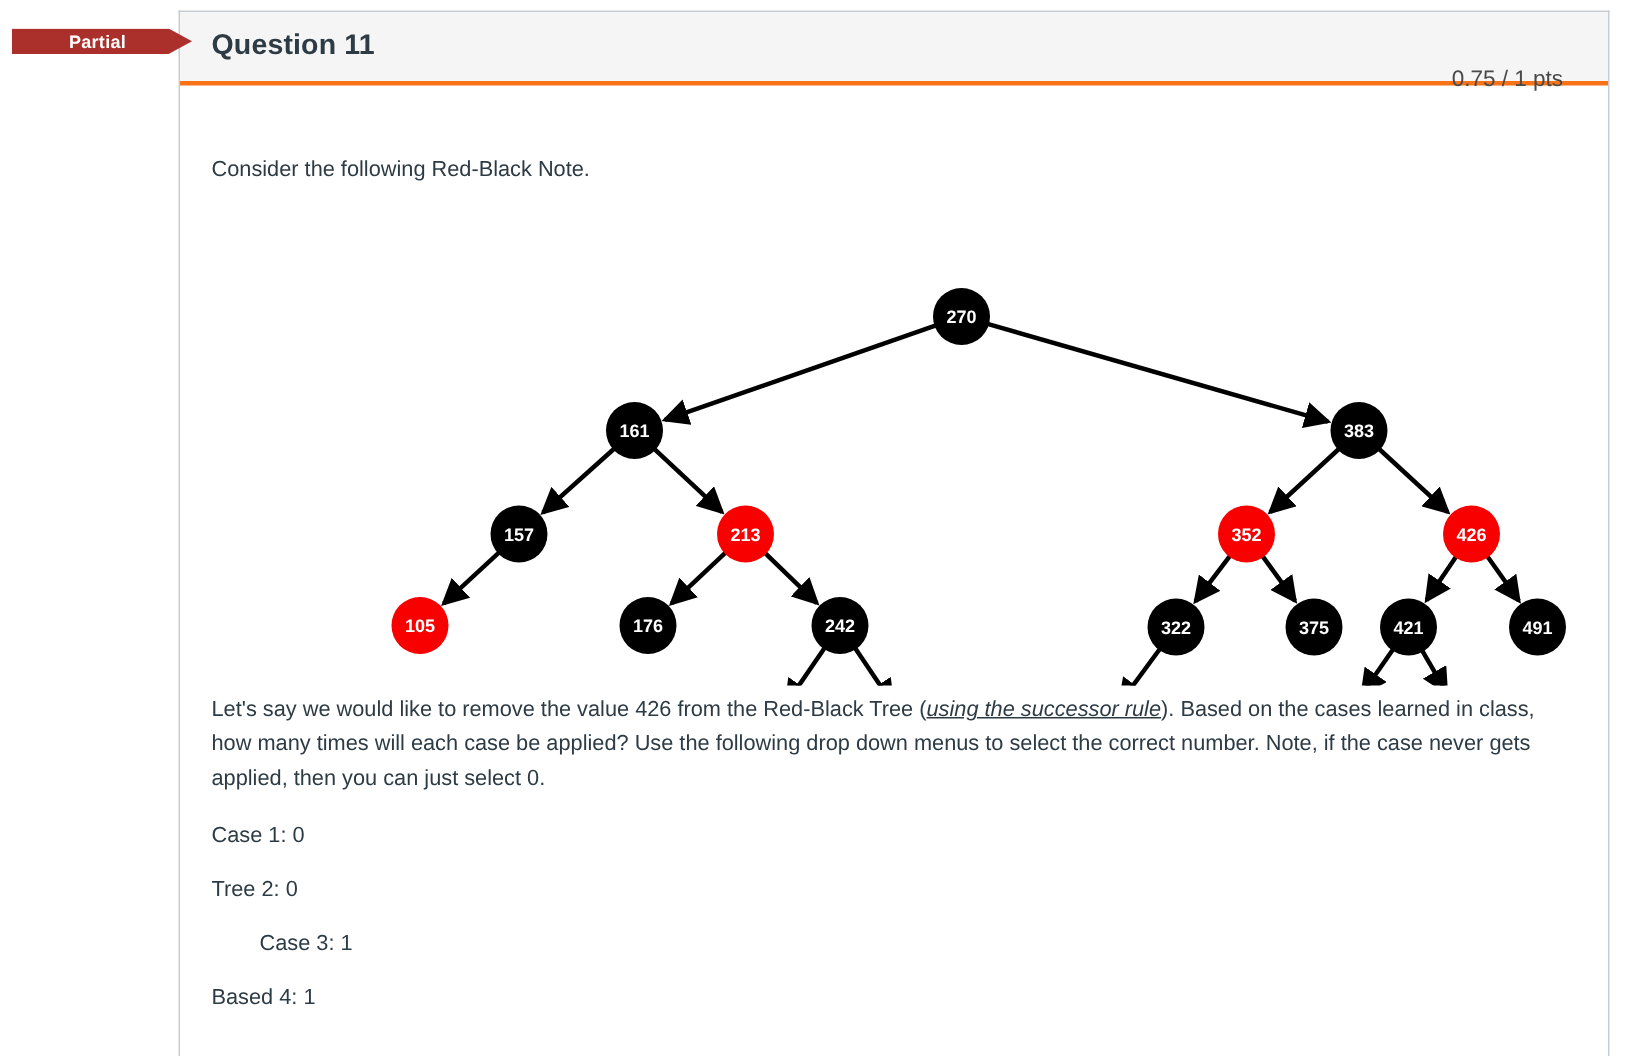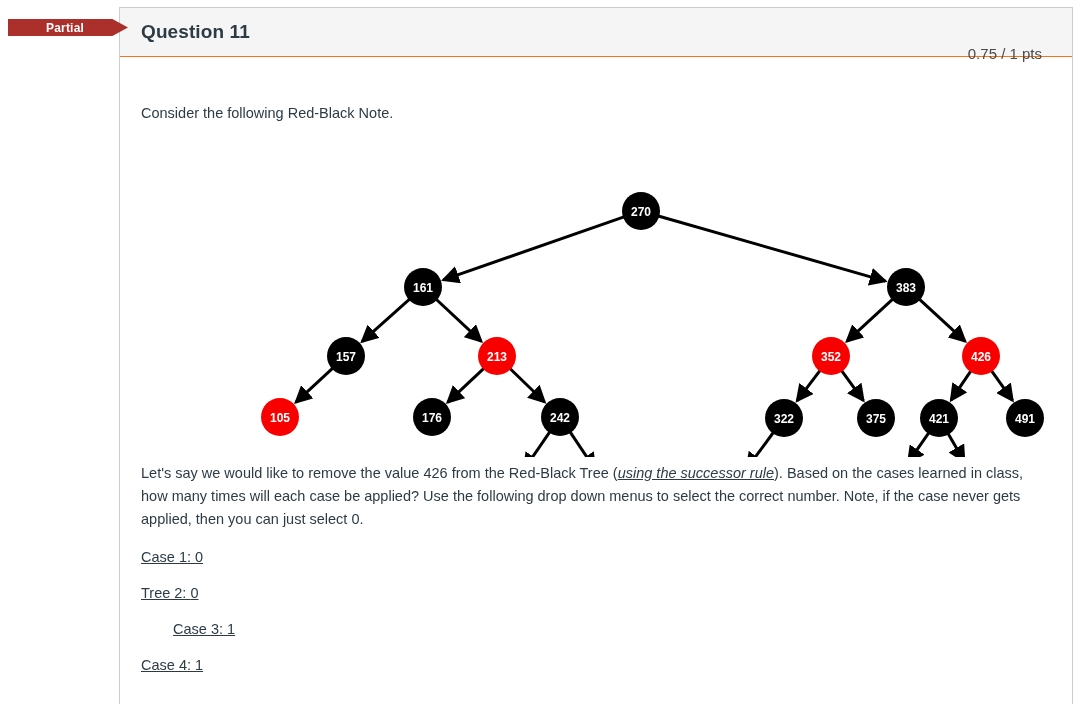--- a/index.html
+++ b/index.html
@@ -26,21 +26,21 @@
     border: 1px solid #c7cdd1;
     border-bottom: none;
     box-sizing: border-box;
     background: #ffffff;
   }
 
   #question-header {
     position: relative;
     height: 49px;
     background: #f5f5f5;
-    border-bottom: 1px solid #f97316;
+    border-bottom: 3px solid #f97316;
     display: flex;
     align-items: center;
     justify-content: space-between;
     padding: 0 14px 0 21px;
     box-sizing: border-box;
   }
 
   #question-title {
     font-size: 19px;
     font-weight: bold;
@@ -112,21 +112,20 @@
     top: 405px;
     width: 908px;
   }
 
   .case-line {
     position: absolute;
     left: 21px;
     font-size: 14.5px;
     line-height: 20px;
     color: #2d3b45;
-    text-decoration: underline;
   }
   #case-1 { top: 490px; }
   #case-2 { top: 526px; }
   #case-3 { top: 562px; margin-left: 32px; }
   #case-4 { top: 598px; }
 
   .inline-link {
     color: #2d3b45;
     text-decoration: underline;
     font-style: italic;
@@ -274,18 +273,18 @@
     </div>
     <div class="case-line" id="case-2">
       <span>Tree 2: </span>
       <span>0</span>
     </div>
     <div class="case-line" id="case-3">
       <span>Case 3: </span>
       <span>1</span>
     </div>
     <div class="case-line" id="case-4">
-      <span>Case 4: </span>
+      <span>Based 4: </span>
       <span>1</span>
     </div>
 
   </div>
 </div>
 
 </body></html>

